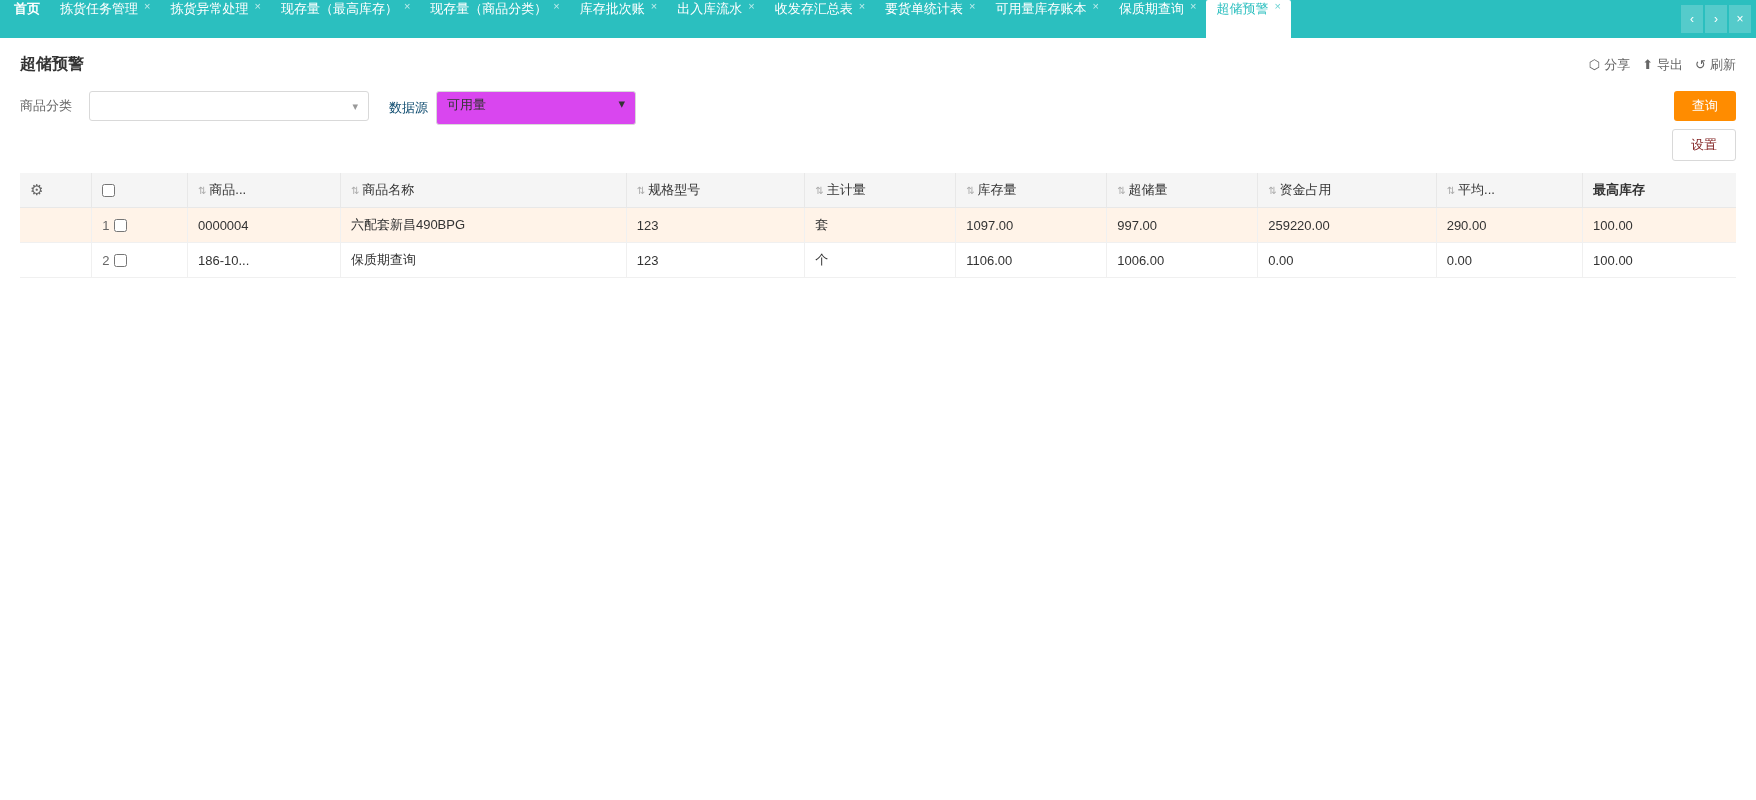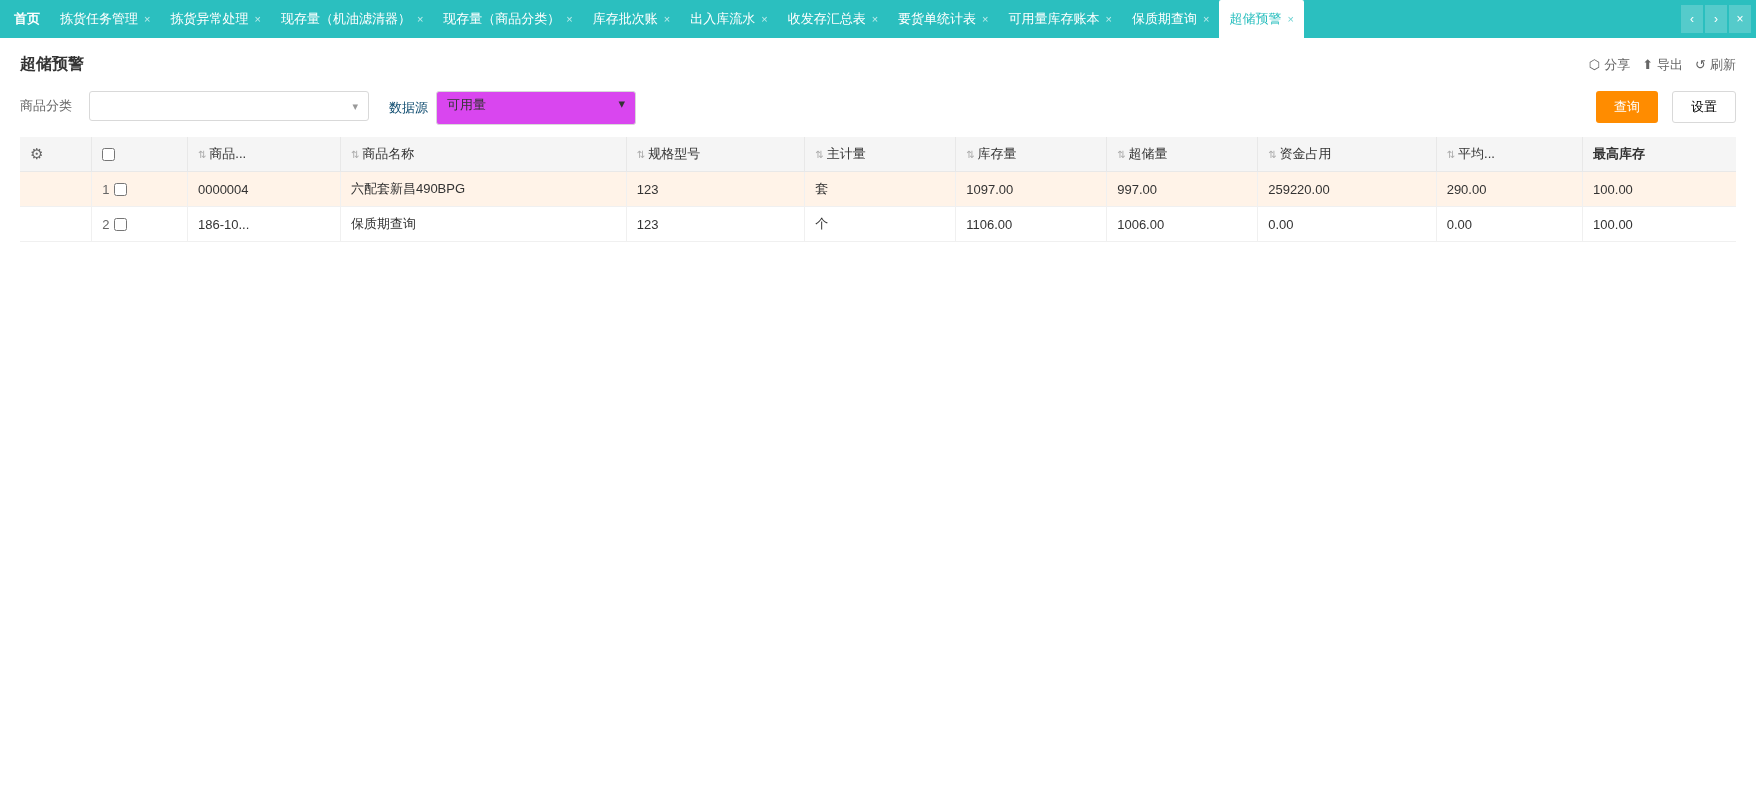--- a/index.html
+++ b/index.html
@@ -10,21 +10,21 @@
       display: flex;
       align-items: center;
       background: #2bbfbf;
       height: 38px;
       padding: 0 4px;
       overflow: hidden;
       white-space: nowrap;
     }
     .top-nav .nav-item {
       display: inline-flex;
-      align-items: center;
+      align-items: flex-start;
       padding: 0 10px;
       height: 38px;
       color: #fff;
       font-size: 13px;
       cursor: pointer;
       flex-shrink: 0;
     }
     .top-nav .nav-item.active { background: #fff; color: #2bbfbf; border-radius: 2px 2px 0 0; }
     .top-nav .nav-item .close-btn {
       margin-left: 6px;
@@ -127,33 +127,33 @@
       border: none;
       border-radius: 3px;
       padding: 6px 18px;
       cursor: pointer;
       font-size: 13px;
       margin-left: auto;
     }
 
     .settings-btn {
       background: #fff;
-      color: #000000;
+      color: #7f1d1d;
       border: 1px solid #d9d9d9;
       border-radius: 3px;
       padding: 6px 18px;
       cursor: pointer;
       font-size: 13px;
       margin-left: 0;
     }
 
     .filter-right-buttons {
       display: flex;
-      flex-direction: row;
-      gap: 14px;
+      flex-direction: column;
+      gap: 8px;
       margin-left: auto;
     }
 
     
     .data-table {
       width: 100%;
       border-collapse: collapse;
       font-size: 13px;
     }
     .data-table thead tr {
@@ -198,21 +198,21 @@
   </div>
   <div class="nav-item">
     <span>拣货任务管理</span>
     <span class="close-btn">×</span>
   </div>
   <div class="nav-item">
     <span>拣货异常处理</span>
     <span class="close-btn">×</span>
   </div>
   <div class="nav-item">
-    <span>现存量（机油滤清器）</span>
+    <span>现存量（最高库存）</span>
     <span class="close-btn">×</span>
   </div>
   <div class="nav-item">
     <span>现存量（商品分类）</span>
     <span class="close-btn">×</span>
   </div>
   <div class="nav-item">
     <span>库存批次账</span>
     <span class="close-btn">×</span>
   </div>

